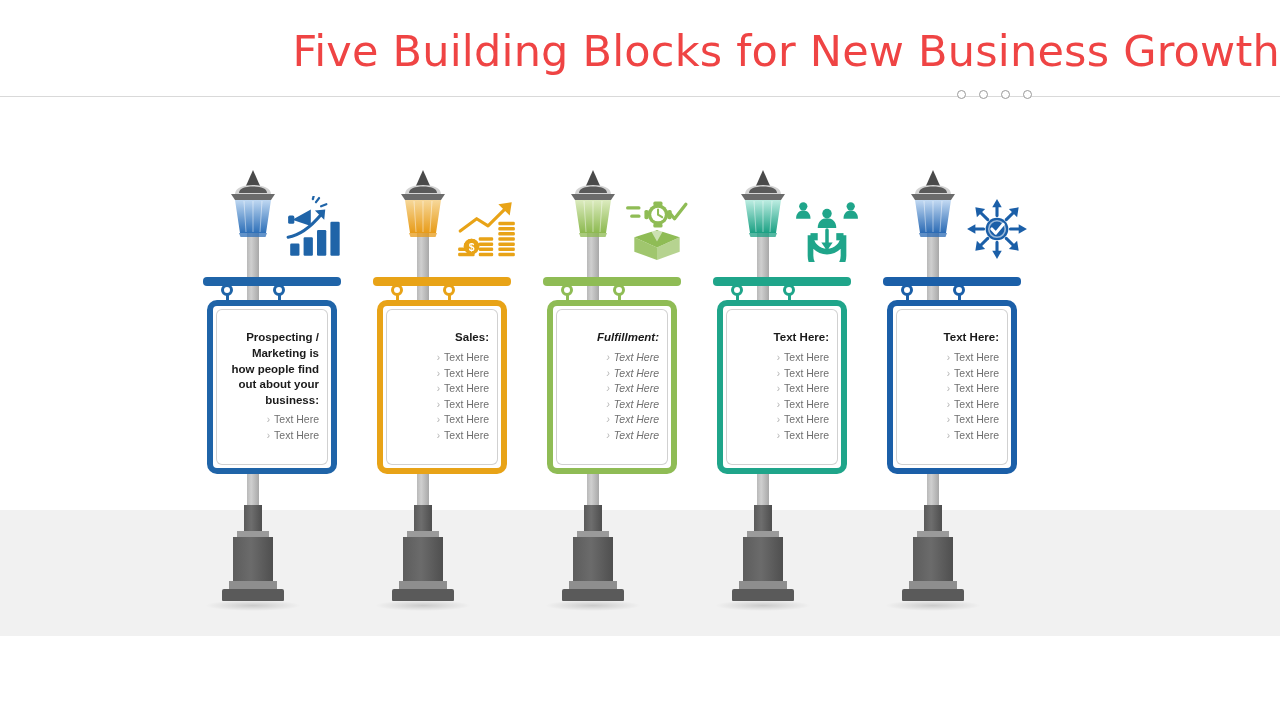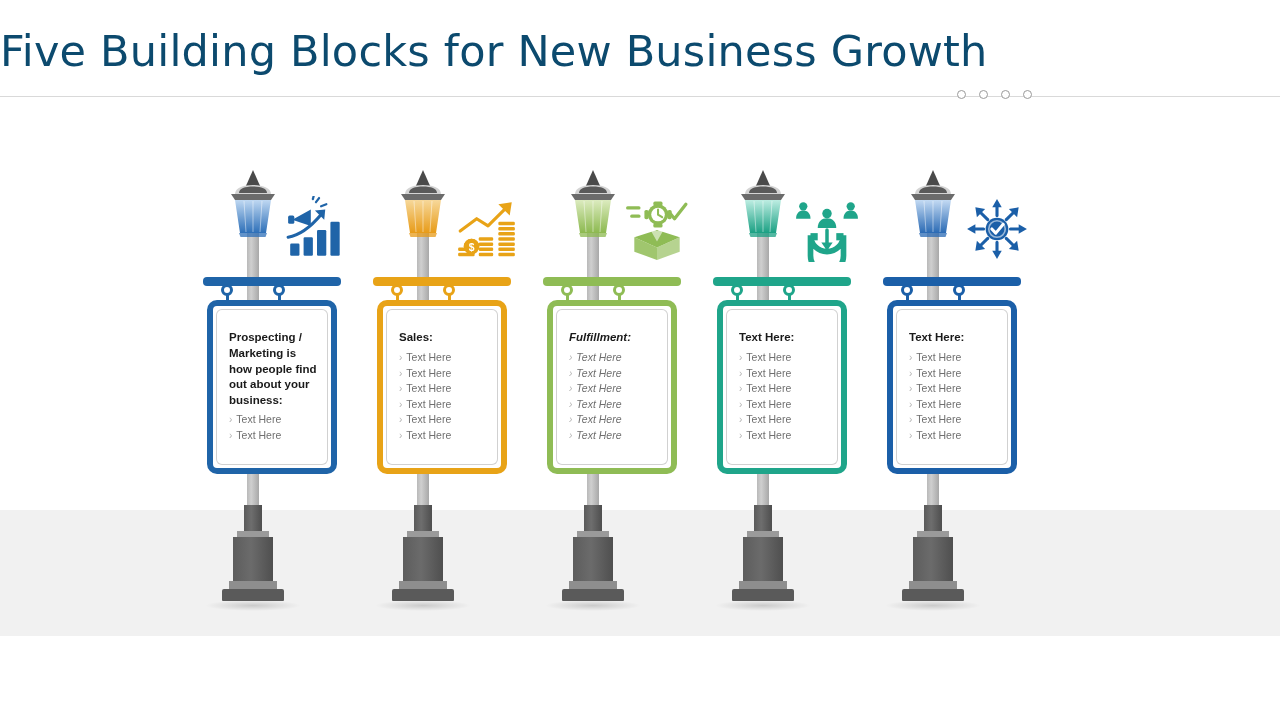--- a/index.html
+++ b/index.html
@@ -5,22 +5,22 @@
   * { margin:0; padding:0; box-sizing:border-box; }
   html,body{
     width:1280px; height:720px; background:#ffffff; overflow:hidden;
     font-family:"Liberation Sans", sans-serif;
   }
   .slide{ position:relative; width:1280px; height:720px; background:#fff; }
 
   
   .header{ position:absolute; left:0; top:0; width:1280px; height:100px; }
   .title{
-    position:absolute; left:0; top:26px; width:1280px; text-align:left;
-    font-size:43px; font-weight:400; color:#0c4a6e; letter-spacing:.2px;
+    position:absolute; left:0; top:26px; width:1280px; text-align:right;
+    font-size:43px; font-weight:400; color:#ef4444; letter-spacing:.2px;
     font-family:"DejaVu Sans", sans-serif;
   }
   .subtitle{
     position:absolute; left:0; top:74px; width:1280px; text-align:center;
     font-size:11.5px; color:#a6a6a6; letter-spacing:.15px;
   }
   .divider{
     position:absolute; left:0; top:96px; width:1280px; height:1px; background:#d9d9d9;
   }
   .dots{ position:absolute; left:957px; top:90px; width:75px; height:14px; }
@@ -88,21 +88,21 @@
     position:absolute; top:284px; width:12px; height:12px; border-radius:50%;
     border:3px solid currentColor; background:#fff; z-index:5;
   }
   .hanger-stem{
     position:absolute; top:293px; width:3px; height:10px; z-index:4;
   }
 
   
   .sign{
     position:absolute; top:300px; width:130px; height:174px;
-    border:6px solid; border-radius:10px; background:#fff; z-index:4;
+    border:6px solid; border-radius:10px; background:#fff; z-index:4;text-align:right;
   }
   .sign-inner{
     position:absolute; left:3px; top:3px; right:3px; bottom:3px;
     border:1px solid rgba(0,0,0,.18); border-radius:6px; background:#fff;
   }
   .sign-content{ position:absolute; left:12px; right:8px; top:0; bottom:0;
     display:flex; flex-direction:column; justify-content:center; }
   .sign-head{
     font-size:11.5px; font-weight:bold; color:#1a1a1a; line-height:15.6px;
     margin-bottom:4px;

